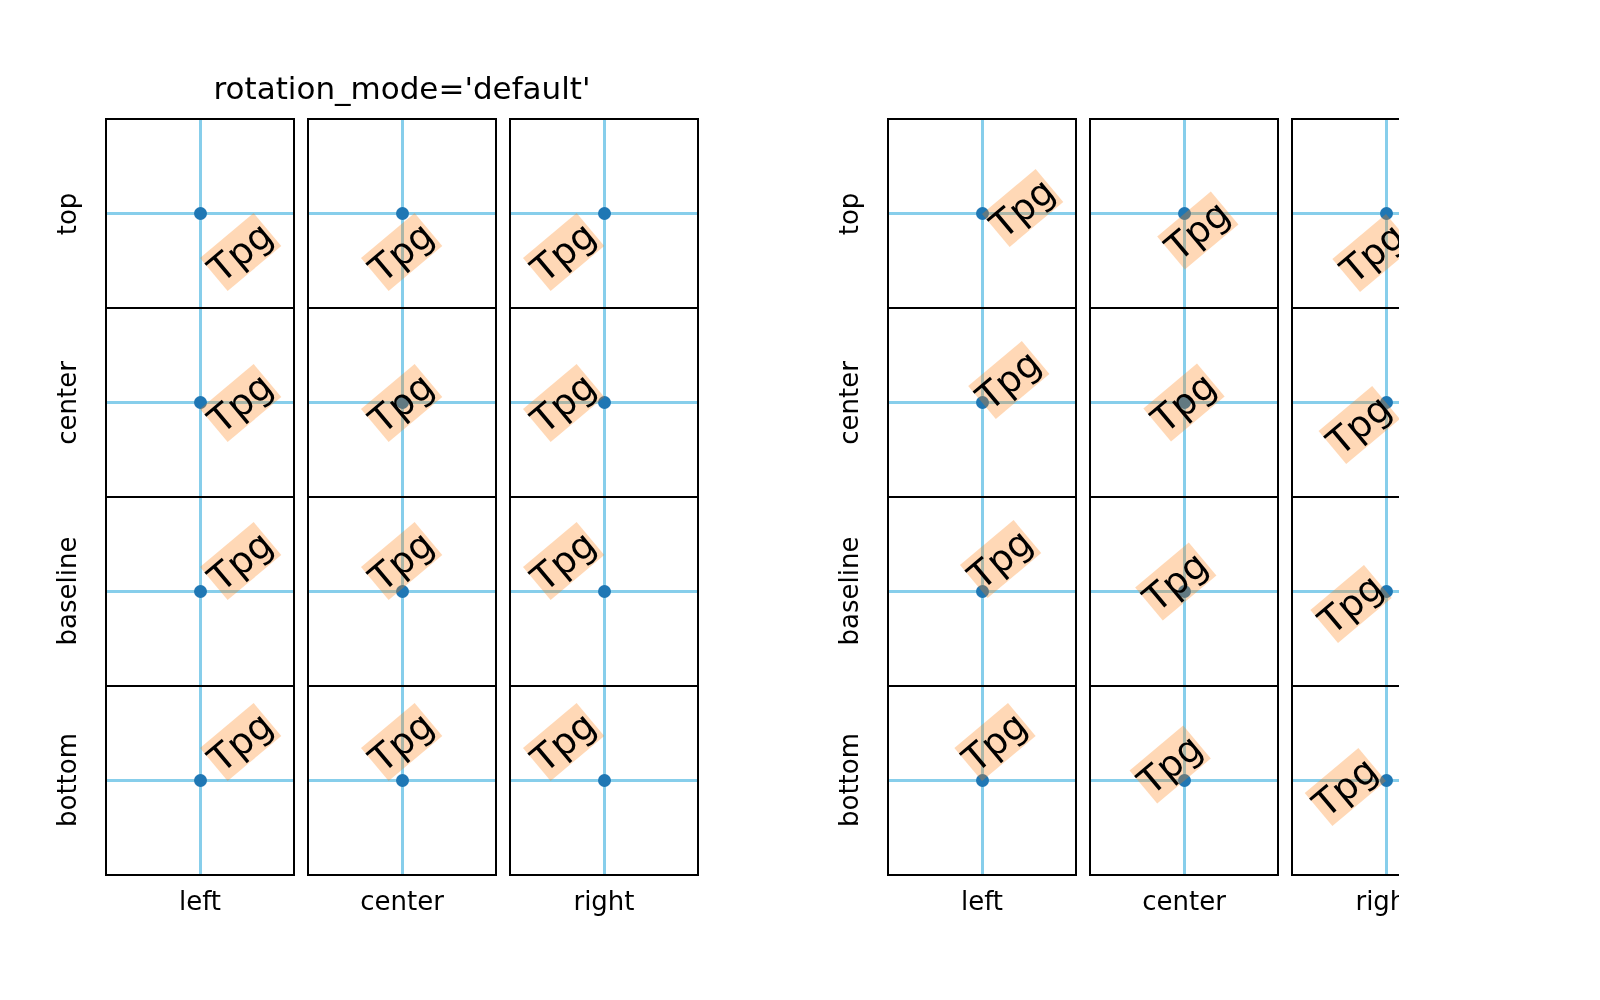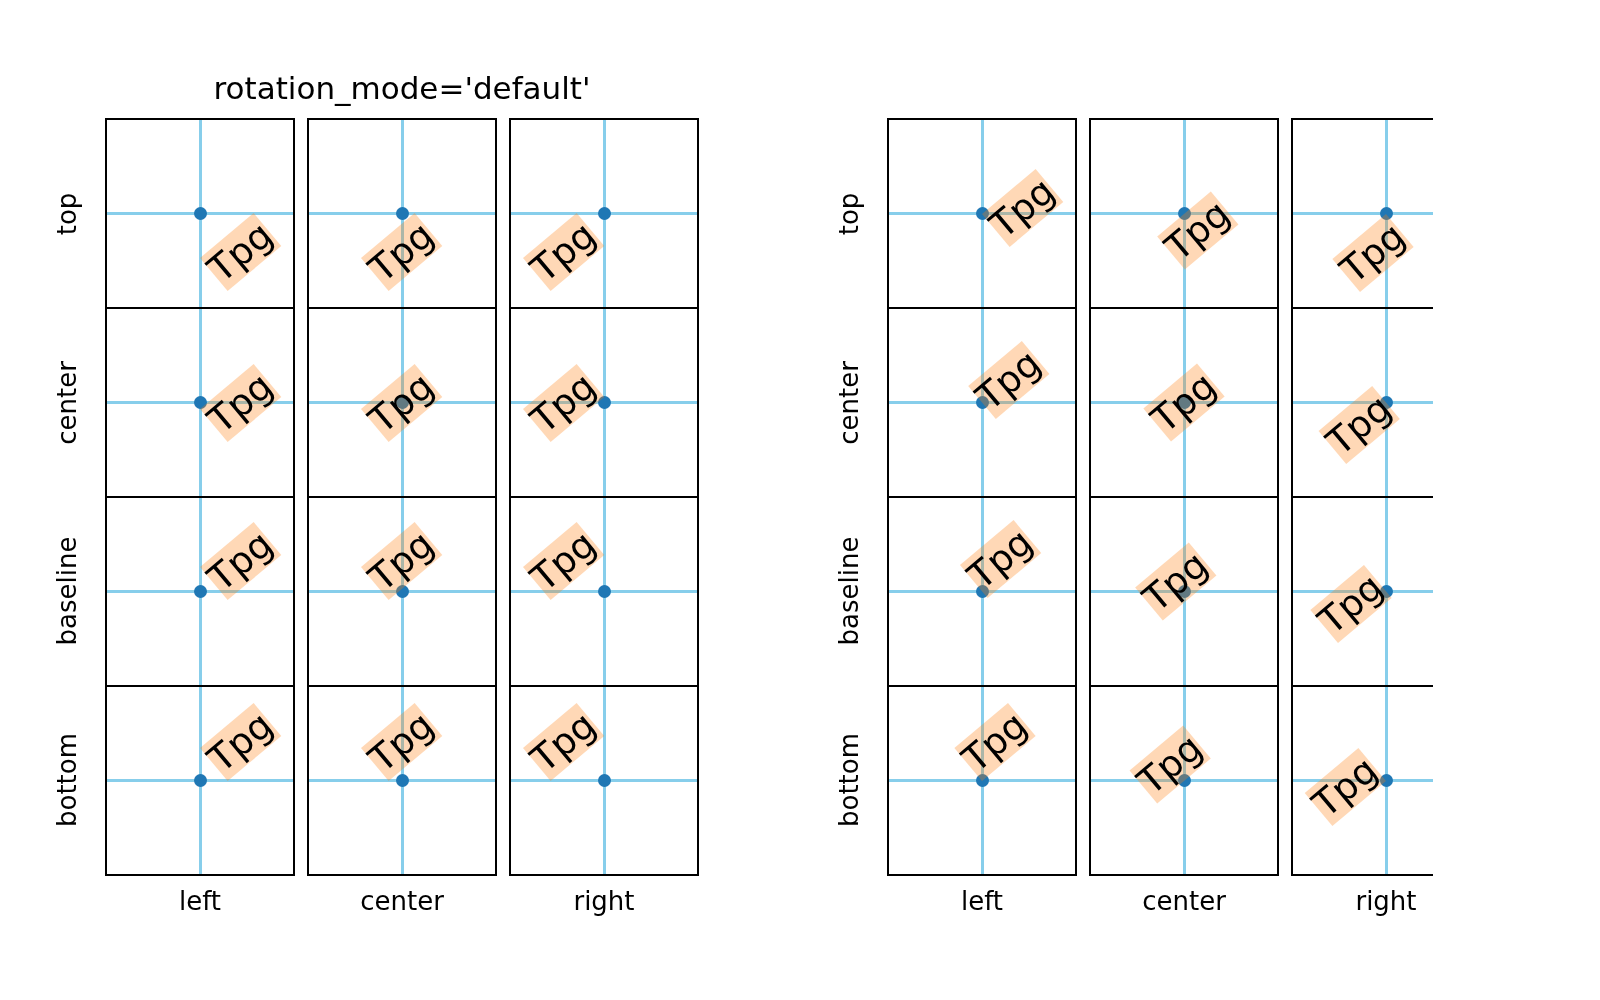--- a/index.html
+++ b/index.html
@@ -5,21 +5,20 @@
   html, body {
     margin: 0; padding: 0; background: #ffffff;
   }
   .canvas {
     position: relative;
     width: 1399px; height: 1000px;
     background: #ffffff;
     color: #000;
     font-family: "DejaVu Sans", "Liberation Sans", sans-serif;
     overflow: hidden;
-    padding-left: 34px;
   }
   .group-title {
     position: absolute;
     font-size: 31px;
     white-space: nowrap;
     transform: translateX(-50%);
   }
   .colbox {
     position: absolute;
     border: 2px solid #000;

